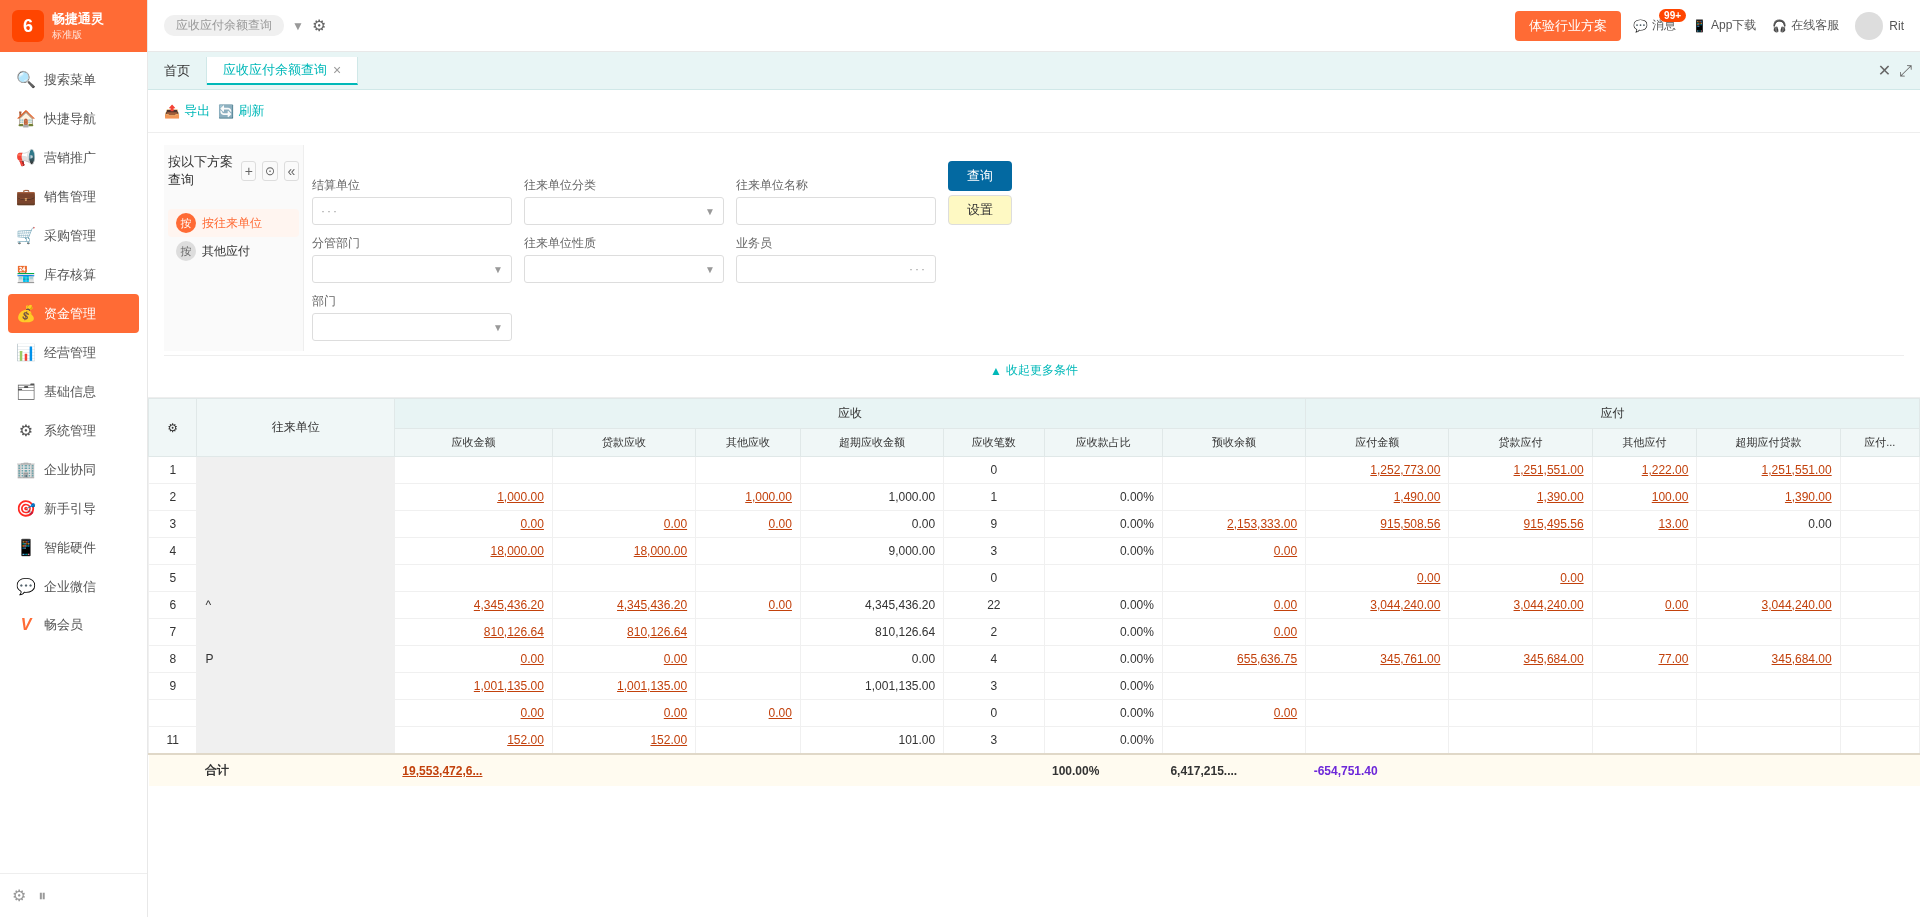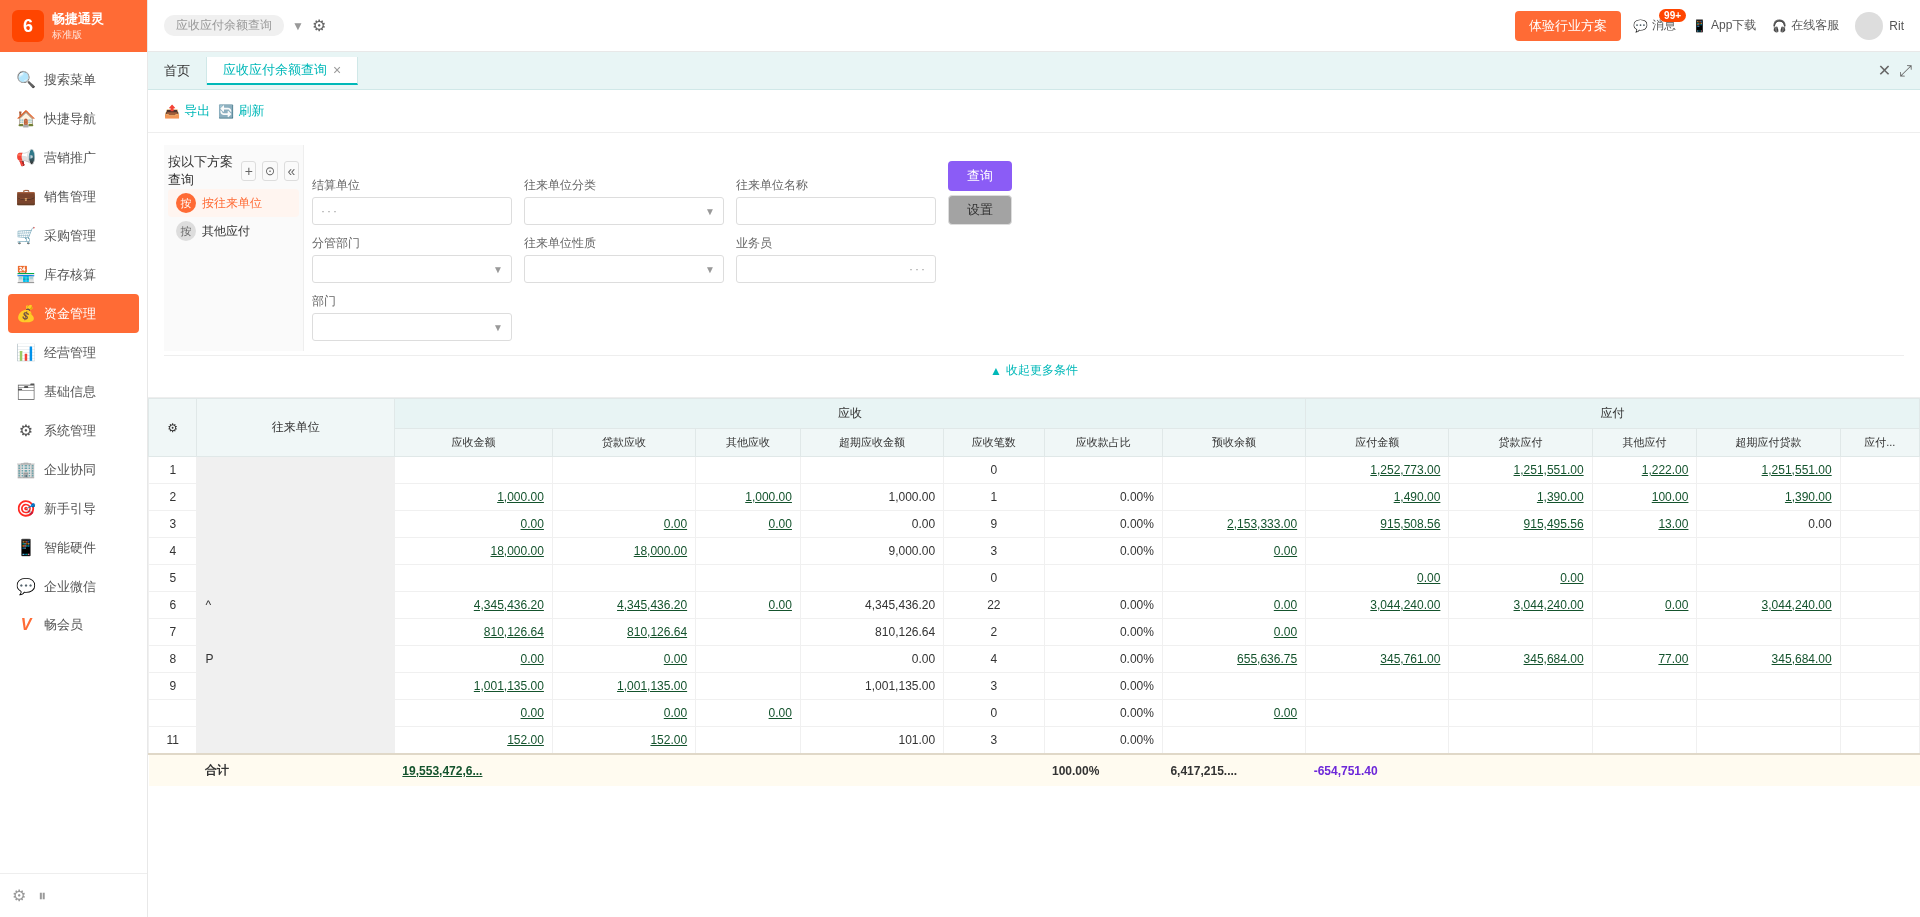--- a/index.html
+++ b/index.html
@@ -89,25 +89,25 @@
     .btn-export { display: flex; align-items: center; gap: 4px; color: #00b8b8; cursor: pointer; font-size: 13px; }
     .btn-refresh { display: flex; align-items: center; gap: 4px; color: #00b8b8; cursor: pointer; font-size: 13px; }
 
     
     .filter-area {
       background: #fff; padding: 12px 16px; border-bottom: 1px solid #eee;
     }
     .filter-label { font-size: 13px; color: #333; font-weight: 500; }
     .filter-add-btn { width: 20px; height: 20px; border: 1px solid #ddd; border-radius: 3px; display: flex; align-items: center; justify-content: center; cursor: pointer; color: #666; font-size: 14px; }
     .btn-query {
-      background: #8b5cf6; color: #fff; border: none; border-radius: 4px;
+      background: #0369a1; color: #fff; border: none; border-radius: 4px;
       padding: 6px 18px; font-size: 13px; cursor: pointer;
     }
     .btn-settings {
-      background: #a3a3a3; color: #333; border: 1px solid #ddd; border-radius: 4px;
+      background: #fef9c3; color: #333; border: 1px solid #ddd; border-radius: 4px;
       padding: 5px 18px; font-size: 13px; cursor: pointer;
     }
     .scheme-item {
       display: flex; align-items: center; gap: 6px; padding: 4px 8px;
       border-radius: 4px; cursor: pointer; font-size: 12px; color: #333;
     }
     .scheme-item.active { background: #fff5f0; color: #ff6b35; }
     .scheme-icon { width: 20px; height: 20px; border-radius: 50%; display: flex; align-items: center; justify-content: center; font-size: 11px; }
     .scheme-icon.orange { background: #ff6b35; color: #fff; }
     .scheme-icon.gray { background: #ddd; color: #666; }
@@ -132,21 +132,21 @@
     .table-header-row th {
       background: #f0f7f7; border: 1px solid #e0e8e8; padding: 6px 8px;
       text-align: center; font-weight: 500; color: #333; white-space: nowrap; font-size: 11px; margin-left: 17px;
     }
     tbody tr { border-bottom: 1px solid #f0f0f0; }
     tbody td {
       padding: 6px 8px; border: 1px solid #f0f0f0; text-align: right; white-space: nowrap; font-size: 12px;
     }
     tbody td.text-left { text-align: left; }
     tbody td.text-center { text-align: center; }
-    .link-cell { color: #14532d; text-decoration: underline; cursor: pointer; }
+    .link-cell { color: #c2410c; text-decoration: underline; cursor: pointer; }
     .settings-col { text-align: center; cursor: pointer; color: #666; }
 
     
     .table-footer td {
       background: #fffbf0; font-weight: bold; border-top: 2px solid #e0d8c8;
       padding: 7px 8px; font-size: 12px;
     }
     .table-footer td.negative { color: #6d28d9; }
 
     
@@ -303,21 +303,21 @@
           <span>🔄</span>
           <span>刷新</span>
         </div>
       </div>
     </div>
 
     <div class="filter-area">
       <div class="filter-layout">
 
         <div class="filter-scheme-panel">
-          <div style="display:flex;align-items:center;gap:6px;margin-bottom:0;">
+          <div style="display:flex;align-items:center;gap:6px;margin-bottom:20px;">
             <span class="filter-label">按以下方案查询</span>
             <span class="filter-add-btn">+</span>
             <span class="filter-add-btn" style="font-size:12px;">⊙</span>
             <span class="filter-add-btn">«</span>
           </div>
           <div class="scheme-item active">
             <span class="scheme-icon orange">按</span>
             <span>按往来单位</span>
           </div>
           <div class="scheme-item">

